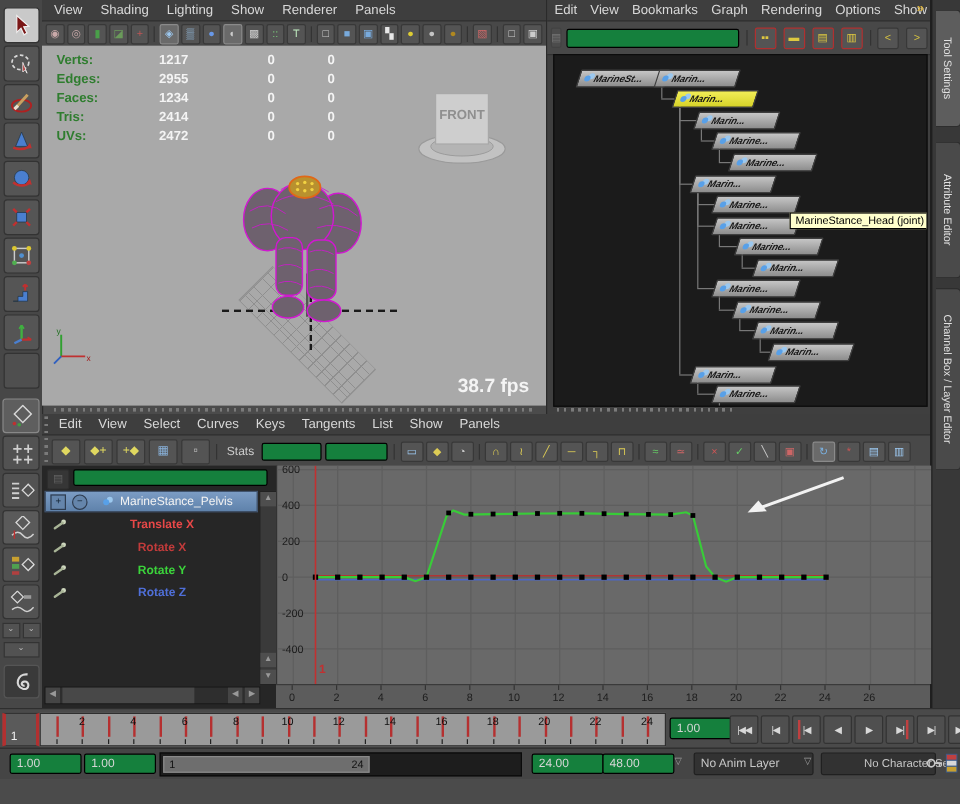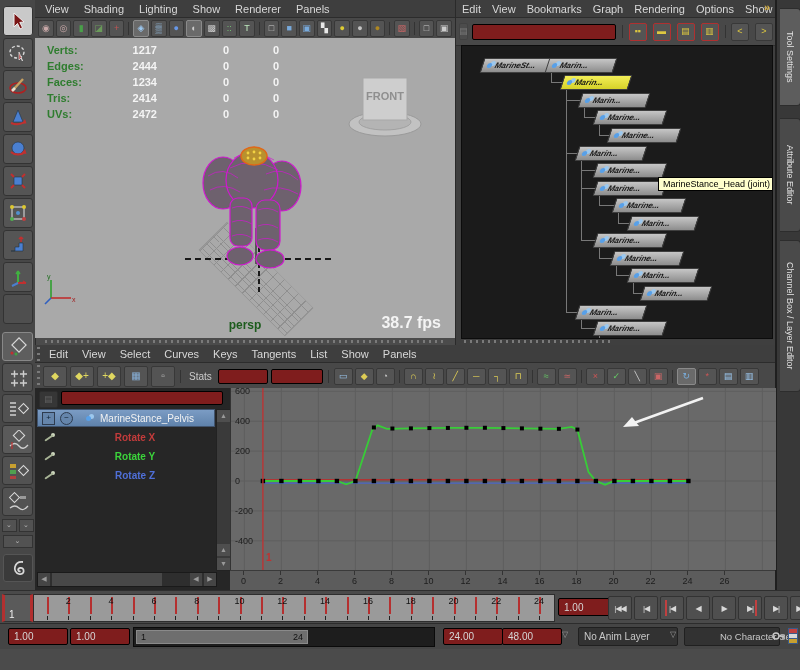--- a/index.html
+++ b/index.html
@@ -7,21 +7,21 @@
         font-family:"Liberation Sans",sans-serif;-webkit-font-smoothing:antialiased;}
   .abs{position:absolute;}
   .menubar{display:flex;align-items:center;gap:15px;background:#3e3e3e;color:#d8d8d8;
            font-size:11px;padding:0 10px;border-bottom:1px solid #2c2c2c;}
   .menubar span{cursor:default;white-space:nowrap;}
   .toolstrip{display:flex;align-items:center;gap:2px;background:#484848;padding:1px 3px;border-bottom:1px solid #303030;}
   .icn{width:17px;height:15px;background:#545454;border:1px solid #383838;border-radius:2px;
        display:flex;align-items:center;justify-content:center;font-size:9px;line-height:1;color:#ccc;overflow:hidden;}
   .icn.active{background:#6a6a6a;border-color:#8a8a8a;}
   .divider{width:1px;height:13px;background:#333;margin:0 2px;}
-  .field{background:#7f1d1d;border:1px solid #000;color:#d6d6d6;font-size:10px;
+  .field{background:#15803d;border:1px solid #000;color:#d6d6d6;font-size:10px;
          display:flex;align-items:center;padding:0 5px;border-radius:2px;}
   .toolbtn{width:28px;height:28px;background:#555;border:1px solid #333;border-radius:3px;
            display:flex;align-items:center;justify-content:center;margin:2px auto;}
   .toolbtn.active{background:#c9c9c9;}
   .layoutbtn{width:29px;height:27px;background:#525252;border:1px solid #333;border-radius:3px;
              display:flex;align-items:center;justify-content:center;margin:2px auto;color:#ddd;font-size:13px;}
   .node{position:absolute;height:13px;transform:skewX(-18deg);
         background:linear-gradient(#c6c6c6,#8d8d8d);border:1px solid #3f3f3f;border-radius:1px;
         display:flex;align-items:center;gap:3px;font-size:8px;font-weight:bold;font-style:italic;
         color:#161616;padding:0 4px;white-space:nowrap;}
@@ -213,21 +213,21 @@
 
       <div class="abs" id="hud-stats" style="left:12px;top:4px;font-size:11px;font-weight:bold;">
           <div style="display: flex; height: 16px; align-items: center;">
             <span style="width: 62px; text-align: left; color: rgb(47, 125, 47);">Verts:</span>
             <span style="width: 48px; text-align: right; color: rgb(244, 244, 244);">1217</span>
             <span style="width: 72px; text-align: right; color: rgb(244, 244, 244);">0</span>
             <span style="width: 50px; text-align: right; color: rgb(244, 244, 244);">0</span>
           </div>
           <div style="display: flex; height: 16px; align-items: center;">
             <span style="width: 62px; text-align: left; color: rgb(47, 125, 47);">Edges:</span>
-            <span style="width: 48px; text-align: right; color: rgb(244, 244, 244);">2444</span>
+            <span style="width: 48px; text-align: right; color: rgb(244, 244, 244);">2955</span>
             <span style="width: 72px; text-align: right; color: rgb(244, 244, 244);">0</span>
             <span style="width: 50px; text-align: right; color: rgb(244, 244, 244);">0</span>
           </div>
           <div style="display: flex; height: 16px; align-items: center;">
             <span style="width: 62px; text-align: left; color: rgb(47, 125, 47);">Faces:</span>
             <span style="width: 48px; text-align: right; color: rgb(244, 244, 244);">1234</span>
             <span style="width: 72px; text-align: right; color: rgb(244, 244, 244);">0</span>
             <span style="width: 50px; text-align: right; color: rgb(244, 244, 244);">0</span>
           </div>
           <div style="display: flex; height: 16px; align-items: center;">
@@ -296,21 +296,20 @@
       <div class="abs" style="left:8px;bottom:28px;">
         <svg width="34" height="34">
           <line x1="8" y1="26" x2="8" y2="8" stroke="#30a030" stroke-width="1.6"></line>
           <line x1="8" y1="26" x2="28" y2="26" stroke="#c03030" stroke-width="1.6"></line>
           <line x1="8" y1="26" x2="2" y2="32" stroke="#3060c0" stroke-width="1.6"></line>
           <text x="4" y="7" font-size="7" fill="#1e6e1e">y</text>
           <text x="29" y="30" font-size="7" fill="#a02020">x</text>
         </svg>
       </div>
 
-      <div class="abs" style="left:0;right:0;bottom:6px;text-align:center;font-size:12px;font-weight:bold;color:#1d5c1d;">persp</div>
       <div class="abs" style="right:14px;bottom:6px;font-size:16px;font-weight:bold;color:#f4f4f4;">38.7 fps</div>
     </div>
     <div class="dots-h abs" style="left:10px;top:340px;width:400px;"></div>
   </div>
 
   <div class="abs" id="hypergraph-panel" style="left:455px;top:0;width:320px;height:345px;background:#3f3f3f;border-left:1px solid #2a2a2a;">
     <div class="menubar" style="height:17px;gap:11px;padding:0 6px;">
         <span>Edit</span>
         <span>View</span>
         <span>Bookmarks</span>
@@ -506,20 +505,24 @@
       <div class="icn" style="position:absolute;left:4px;top:3px;opacity:0.35;">▤</div>
       <input class="field" style="position: absolute; left: 26px; top: 3px; width: 150px; height: 12px;" value="">
       <div class="abs" style="left:2px;top:21px;width:178px;height:18px;background:linear-gradient(#7b9cc4,#5f82ab);border:1px solid #41546e;
                   display:flex;align-items:center;gap:5px;padding:0 4px;box-sizing:border-box;">
         <span style="width:11px;height:11px;border:1px solid #2e3c50;background:#6585ab;color:#102030;font-size:8px;line-height:10px;text-align:center;">+</span>
         <span style="width:11px;height:11px;border:1px solid #2e3c50;border-radius:50%;background:#6585ab;color:#102030;font-size:8px;line-height:9px;text-align:center;">−</span>
         <span class="jointdot" style="margin-left:8px;"></span>
         <span style="color:#f2f2f2;font-size:10px;margin-left:4px;white-space:nowrap;">MarineStance_Pelvis</span>
       </div>
       <div id="ge-channels" class="abs" style="left:2px;top:40px;width:178px;">
+          <div class="chanrow">
+            <span class="pin"></span>
+            <span class="chanlabel" style="color: rgb(232, 72, 72);">Translate X</span>
+          </div>
           <div class="chanrow">
             <span class="pin"></span>
             <span class="chanlabel" style="color: rgb(194, 59, 59);">Rotate X</span>
           </div>
           <div class="chanrow">
             <span class="pin"></span>
             <span class="chanlabel" style="color: rgb(59, 212, 59);">Rotate Y</span>
           </div>
           <div class="chanrow">
             <span class="pin"></span>

